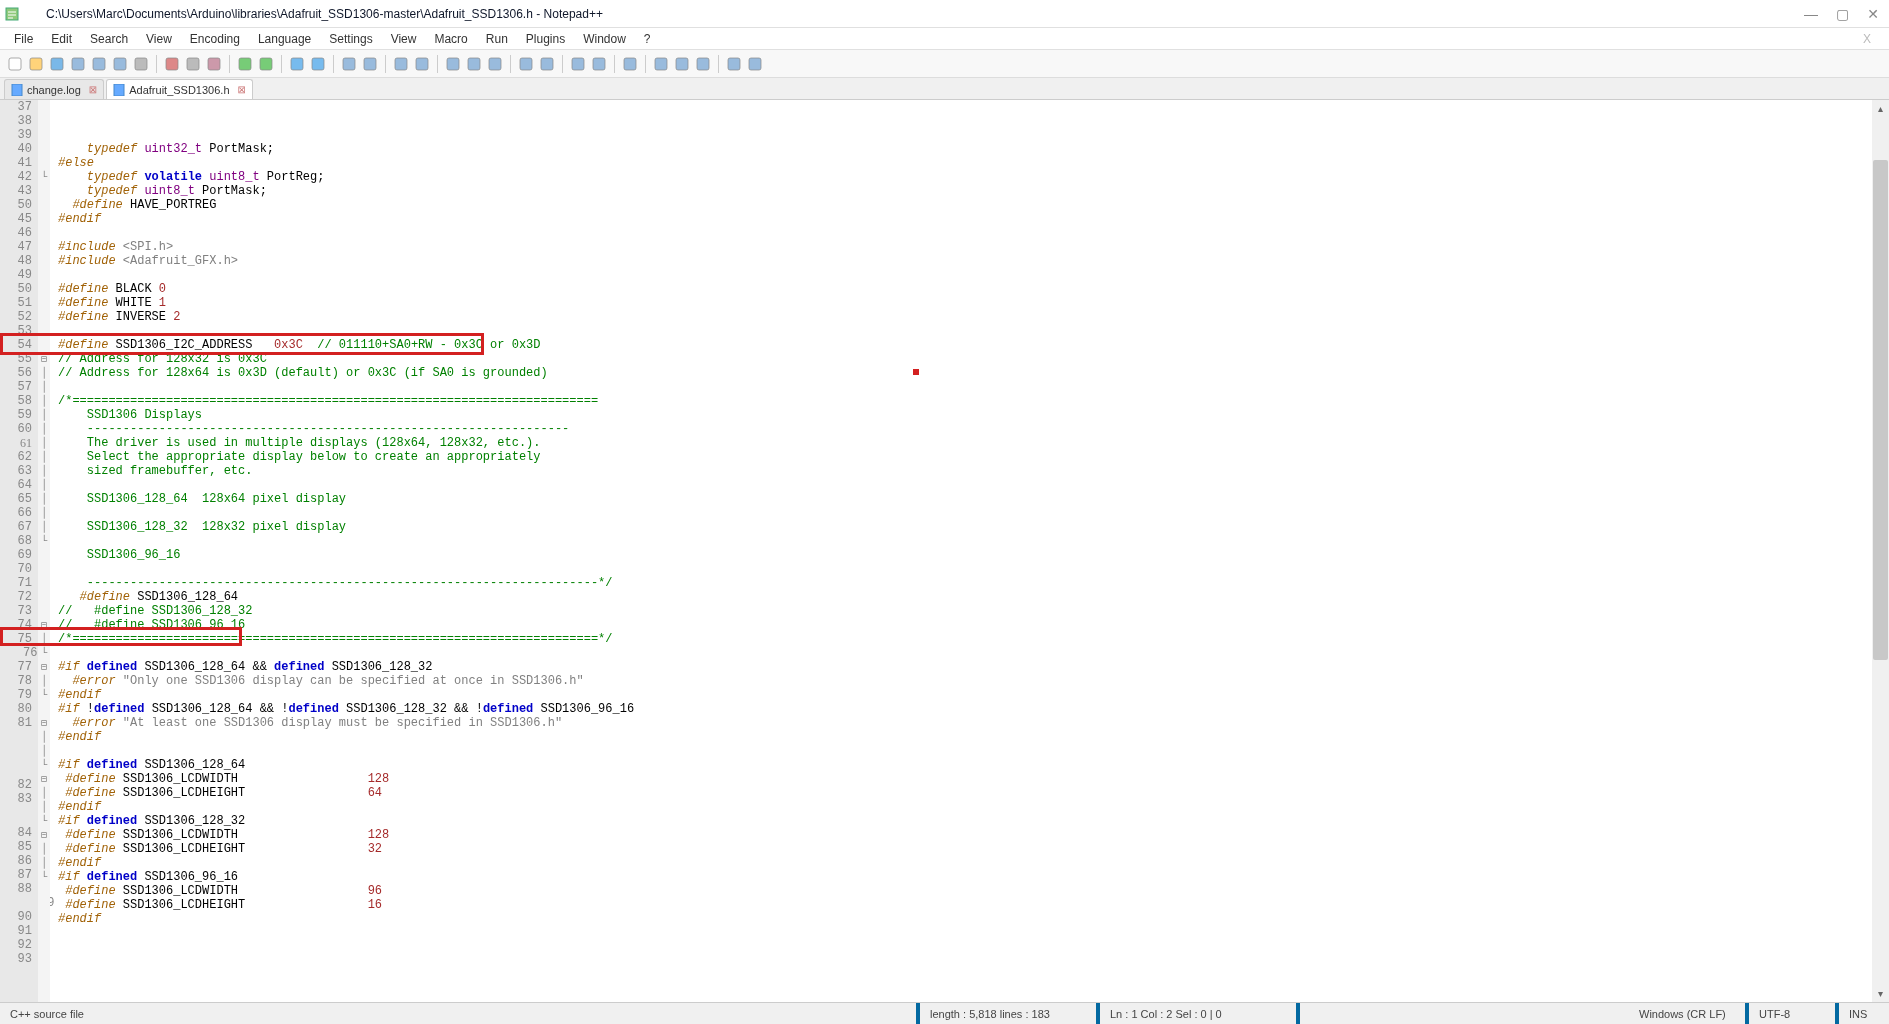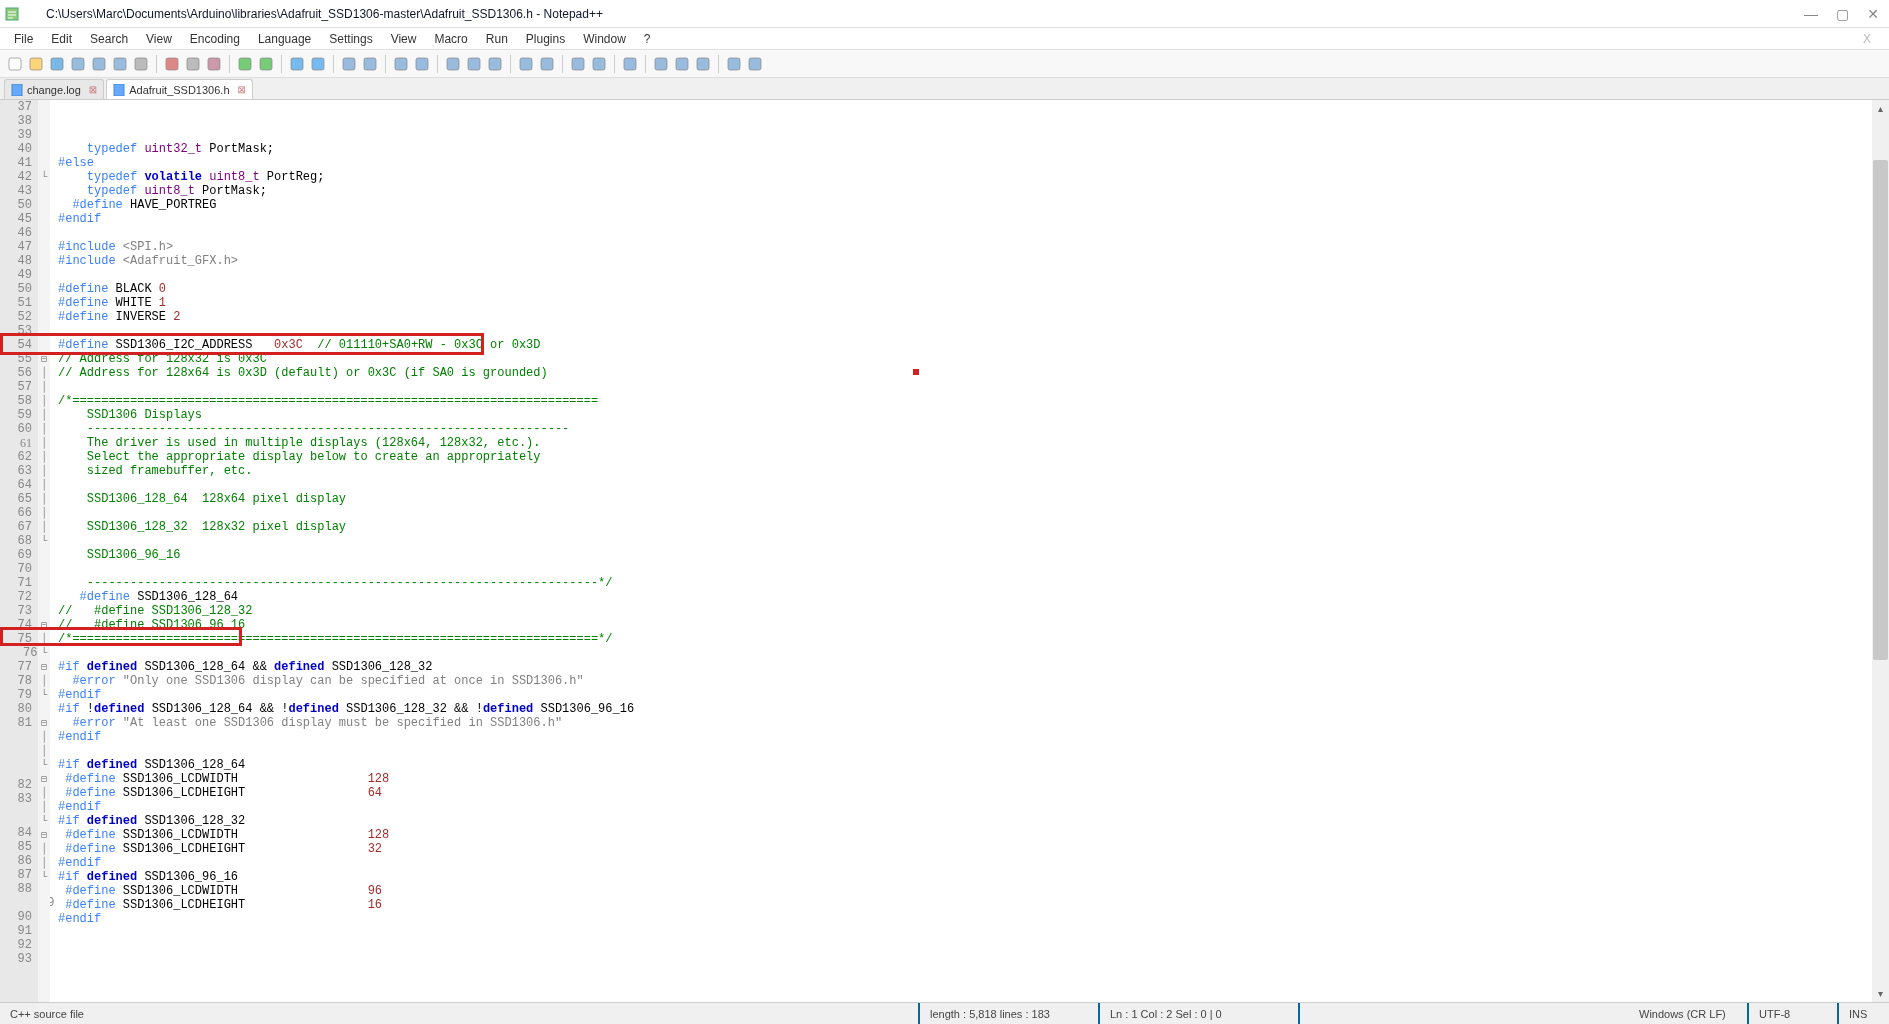--- a/index.html
+++ b/index.html
@@ -19,35 +19,35 @@
 .tab.active { background: #fff; }
 .tab .ficon { width: 12px; height: 12px; display: inline-block; }
 .tab .x { color: #c77; font-size: 10px; margin-left: 4px; }
 .editor { flex: 1; display: flex; background: #fff; position: relative; overflow: hidden; }
 .gutter { width: 38px; background: #e8e8e8; color: #888; font-family: Consolas, "Courier New", monospace; font-size: 12px; text-align: right; padding-right: 6px; line-height: 14px; }
 .foldcol { width: 12px; background: #f4f4f4; font-family: Consolas, monospace; font-size: 10px; color: #888; line-height: 14px; text-align: center; }
 .codearea { flex: 1; font-family: Consolas, "Courier New", monospace; font-size: 12px; line-height: 14px; white-space: pre; color: #000; position: relative; }
 .codeline { height: 14px; padding-left: 8px; }
 .kw { color: #0000C8; font-weight: bold; }
 .type { color: #800080; }
-.pre { color: #3b82f6; }
+.pre { color: #a16207; font-style: italic; }
 .str { color: #808080; }
 .cmt { color: #008000; }
 .num { color: #A52A2A; }
 .ident { color: #000; }
 .hlbox1 { position: absolute; border: 3px solid #d32020; left: 0; top: 233px; width: 484px; height: 22px; pointer-events: none; }
 .hlbox2 { position: absolute; border: 3px solid #d32020; left: 0; top: 527px; width: 242px; height: 19px; pointer-events: none; }
 .reddot { position: absolute; left: 863px; top: 269px; width: 6px; height: 6px; background: #d32020; }
 .scrollbar-v { position: absolute; right: 0; top: 0; width: 17px; height: 100%; background: #f0f0f0; }
 .scrollbar-v .thumb { position: absolute; top: 60px; width: 15px; left: 1px; height: 500px; background: #c8c8c8; border-radius: 2px; }
 .scrollbar-v .arrow { width: 17px; height: 17px; display: flex; align-items: center; justify-content: center; color: #666; font-size: 10px; }
 .scrollbar-v .arrow.up { position: absolute; top: 0; }
 .scrollbar-v .arrow.down { position: absolute; bottom: 0; }
 .statusbar { height: 22px; background: #f0f0f0; border-top: 1px solid #ccc; display: flex; align-items: center; font-size: 11px; color: #444; }
-.statusbar .cell { padding: 0 10px; border-right: 2px solid #0369a1; height: 100%; display: flex; align-items: center; }
+.statusbar .cell { padding: 0 10px; border-right: 4px solid #0369a1; height: 100%; display: flex; align-items: center; }
 .statusbar .cell.first { flex: 0 0 920px; }
 .statusbar .spacer { flex: 1; }
 </style>
 </head>
 <body>
 
 <div class="titlebar">
   <span class="icon">
     <svg width="16" height="16">
         <rect x="2" y="2" width="12" height="12" fill="#8fc97a" stroke="#4a7" stroke-width="1"></rect>

